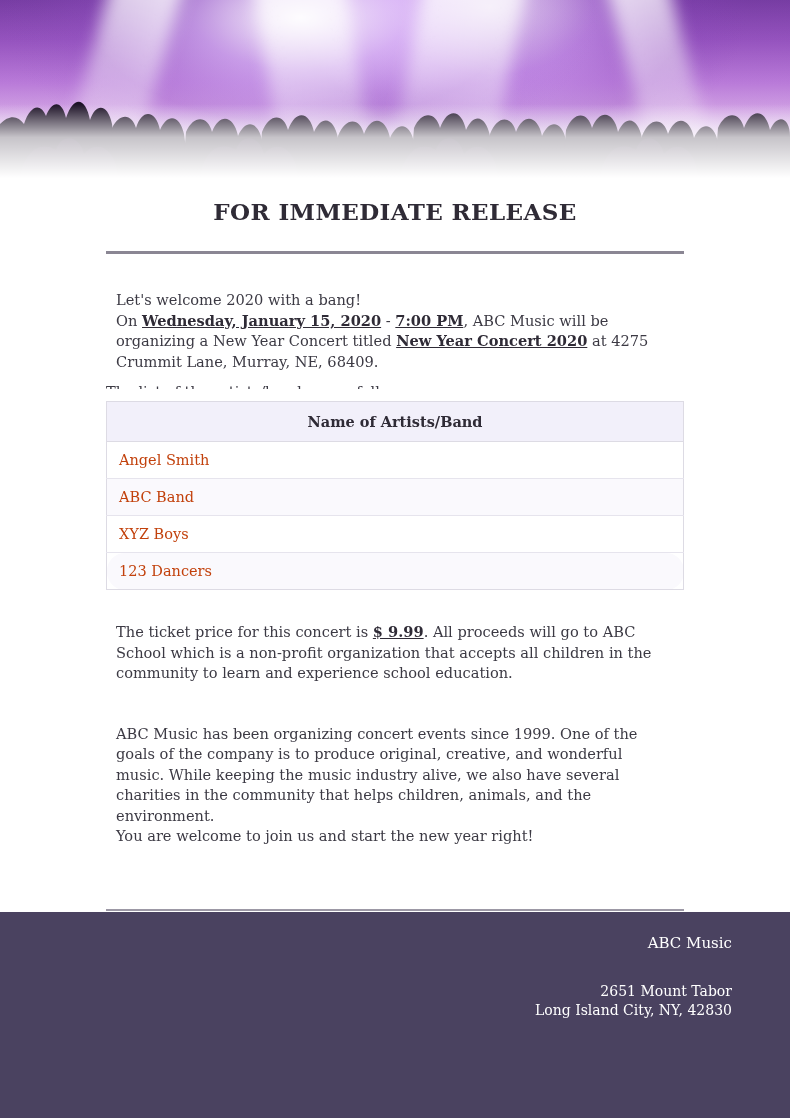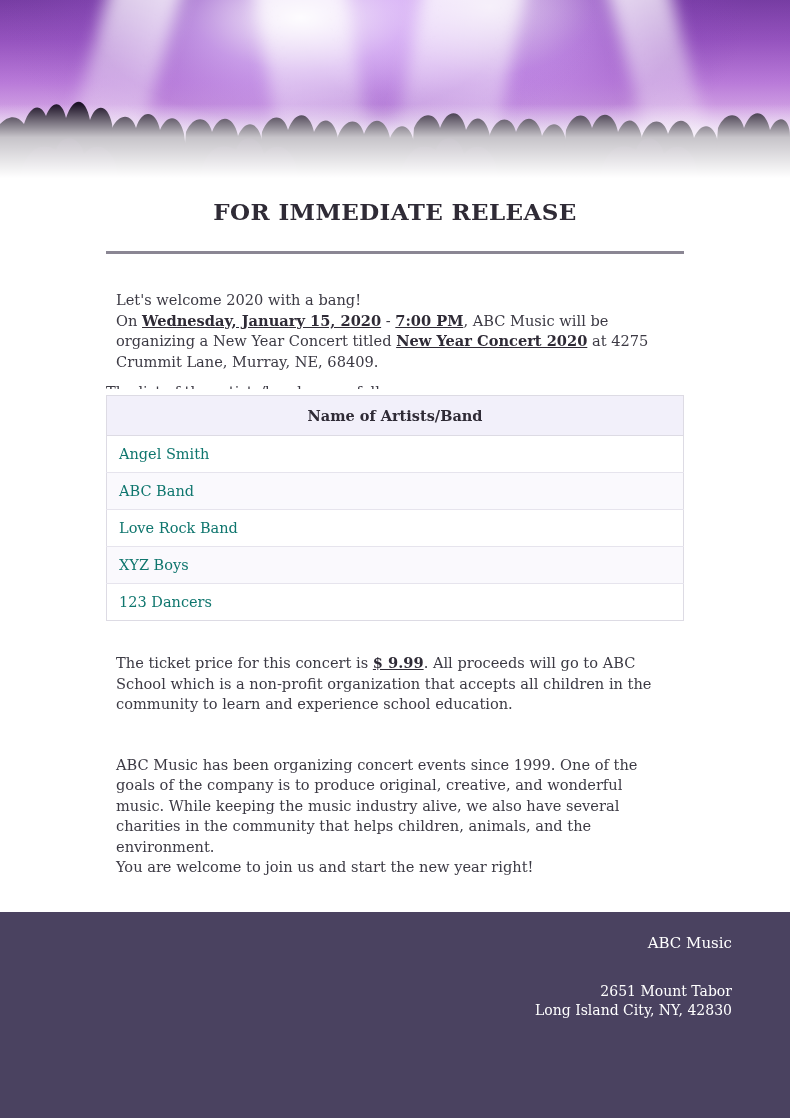--- a/index.html
+++ b/index.html
@@ -99,35 +99,35 @@
     overflow: hidden;
     color: #3c3a44;
     font-size: 14.6px;
     line-height: 20.5px;
   }
 
   
   .artist-table {
     width: 100%;
     border-collapse: collapse;
-    margin-top: 6px;
+    margin-top: 12px;
     border: 1px solid #dddbe4;
     font-size: 14.5px;
   }
   .artist-table th {
     background: #f2f0fa;
     color: #2f2b36;
     font-weight: bold;
     text-align: center;
     padding: 11px 10px;
     border-bottom: 1px solid #dddbe4;
   }
   .artist-table td {
     padding: 10px 12px;
-    color: #0f766e;
+    color: #c2410c;
     border-bottom: 1px solid #e6e4ed;
     background: #ffffff;
   }
   .artist-table tr:nth-child(even) td {
     background: #faf9fd;
   }
   .artist-table tr:last-child td {
     border-bottom: none;
     border-radius: 18px;
   }
@@ -224,23 +224,20 @@
       </tr>
     </thead>
     <tbody>
       <tr>
           <td>Angel Smith</td>
         </tr>
       <tr>
           <td>ABC Band</td>
         </tr>
       <tr>
-          <td>Love Rock Band</td>
-        </tr>
-      <tr>
           <td>XYZ Boys</td>
         </tr>
       <tr>
           <td>123 Dancers</td>
         </tr>
     </tbody>
   </table>
 
   <div class="gap-1"></div>
 

